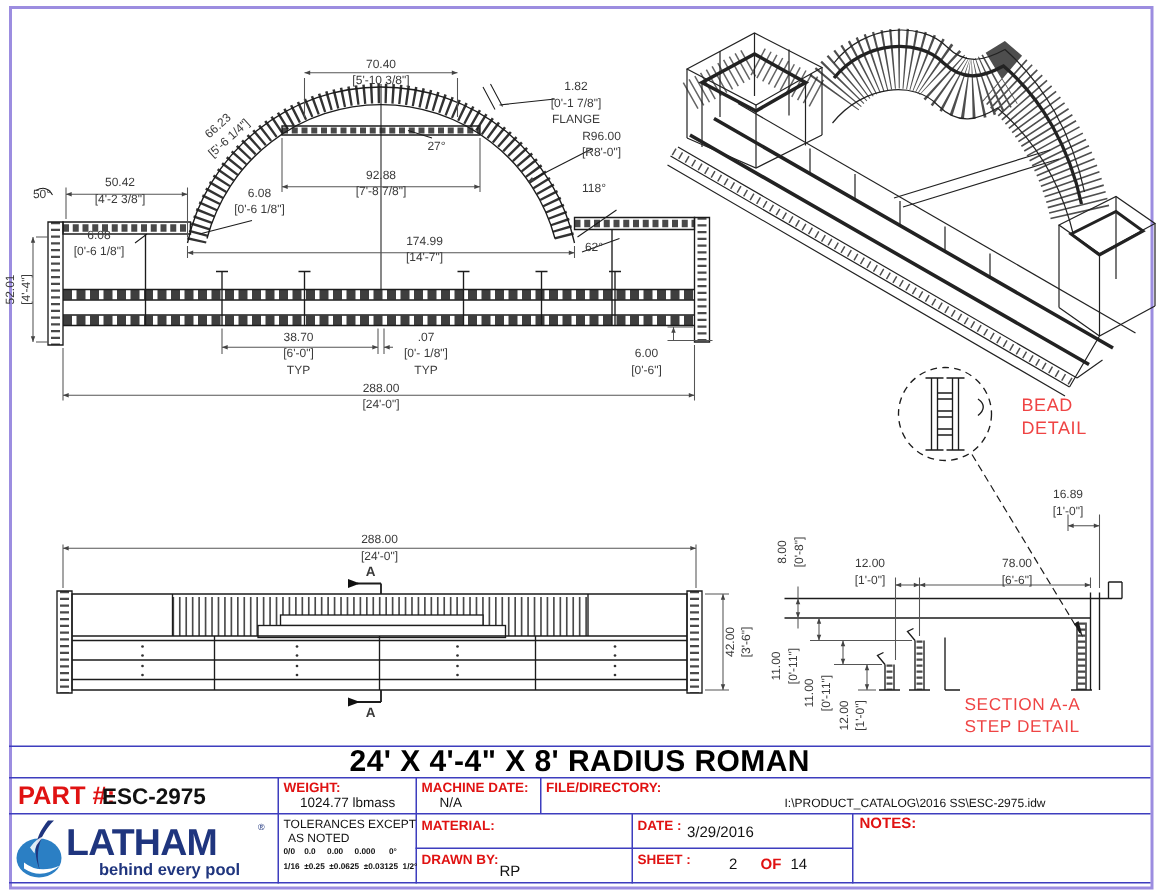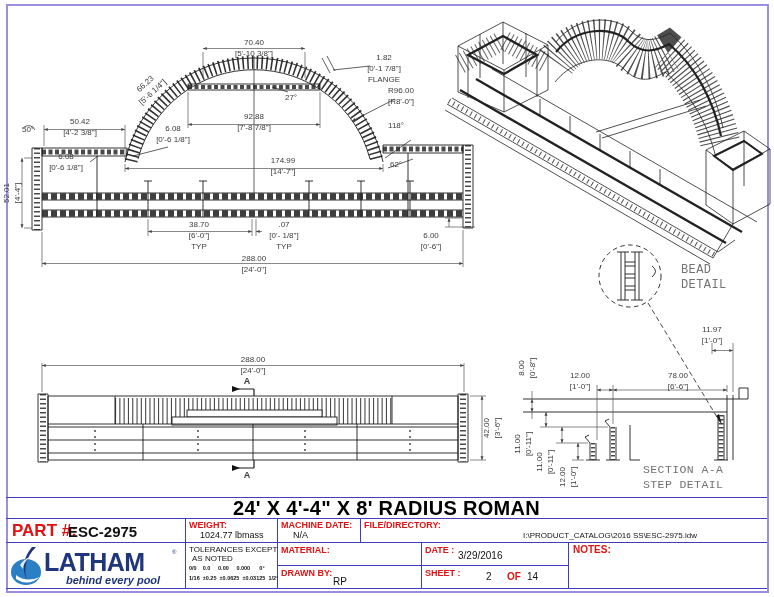--- a/index.html
+++ b/index.html
@@ -5,32 +5,32 @@
   html,body{margin:0;padding:0;background:#fff;width:774px;height:597px;overflow:hidden;
     font-family:"Liberation Sans",sans-serif;}
   .sheet{position:absolute;left:0;top:0;width:774px;height:597px;background:#fff;}
   .outer-border{position:absolute;left:6px;top:4px;width:759px;height:585px;border:2px solid #9c8de0;}
   svg.lw{position:absolute;left:0;top:0;}
   .dim{position:absolute;color:#3a3a3a;font-size:8px;line-height:11px;text-align:center;
     white-space:nowrap;transform:translateX(-50%);}
   .dim span{display:block;}
   .rot{transform:translate(-50%,-50%) rotate(-90deg);}
   .r42{transform:translate(-50%,-50%) rotate(-42deg);}
-  .navy{position:absolute;color:#737373;font-size:12px;line-height:14.5px;letter-spacing:.4px;white-space:nowrap;font-family:Liberation Mono, monospace;}
+  .navy{position:absolute;color:#ef4444;font-size:12px;line-height:14.5px;letter-spacing:.4px;white-space:nowrap;}
   .navy span{display:block;}
   .titlebar{position:absolute;left:6px;top:498px;width:761px;height:20px;display:flex;align-items:center;
     justify-content:center;font-size:20px;font-weight:bold;color:#000;letter-spacing:.3px;}
   .tbl{position:absolute;background:#3d3dbe;}
   .lbl{position:absolute;color:#e01212;font-weight:bold;font-size:9px;white-space:nowrap;}
   .val{position:absolute;color:#111;font-size:9px;white-space:nowrap;}
   .tolrow{position:absolute;color:#111;font-size:5.5px;font-weight:bold;white-space:pre;}
   .logo-name{position:absolute;left:44px;top:548px;font-size:25px;font-weight:bold;color:#1f357e;
     letter-spacing:-.5px;}
   .logo-reg{position:absolute;left:172px;top:549px;font-size:6px;color:#1f357e;}
-  .logo-tag{position:absolute;left:66px;top:574px;font-size:11px;font-style:italic;font-weight:bold;color:#1f357e;}
+  .logo-tag{position:absolute;left:66px;top:574px;font-size:11px;font-weight:bold;color:#1f357e;}
 </style>
 </head>
 <body>
 
 <div class="sheet">
   <div class="outer-border"></div>
 
   <svg class="lw" width="774" height="597" viewBox="0 0 774 597">
     <defs>
       <marker id="arw" viewBox="0 0 10 10" refX="9" refY="5" markerWidth="7" markerHeight="6" orient="auto-start-reverse">
@@ -275,21 +275,21 @@
       <span>42.00</span>
       <span>[3'-6"]</span>
     </div>
 
   <div class="navy" style="left:681px;top:263px">
       <span>BEAD</span>
       <span>DETAIL</span>
     </div>
 
   <div class="dim" style="left:712px;top:324px">
-      <span>11.97</span>
+      <span>16.89</span>
       <span>[1'-0"]</span>
     </div>
   <div class="dim rot" style="left:527px;top:368px">
       <span>8.00</span>
       <span>[0'-8"]</span>
     </div>
   <div class="dim" style="left:580px;top:370px">
       <span>12.00</span>
       <span>[1'-0"]</span>
     </div>

